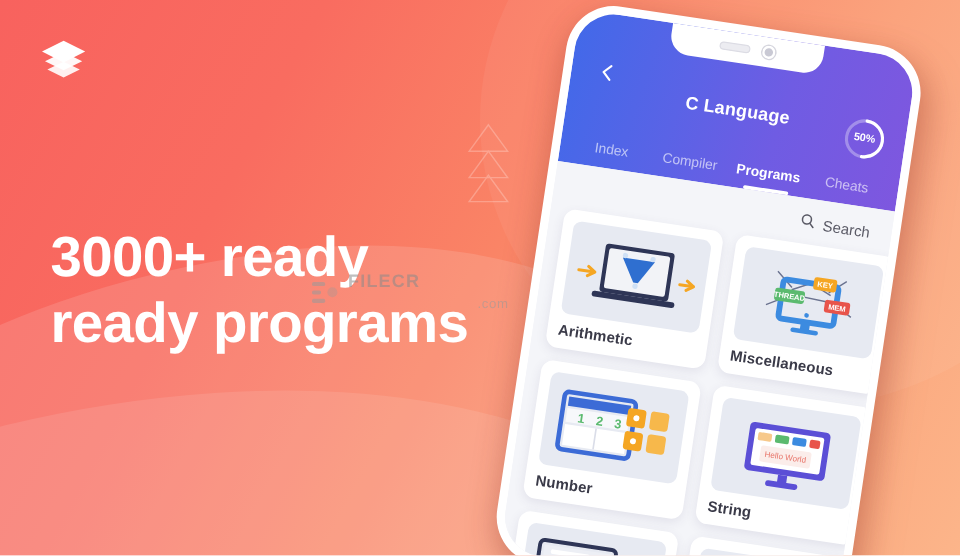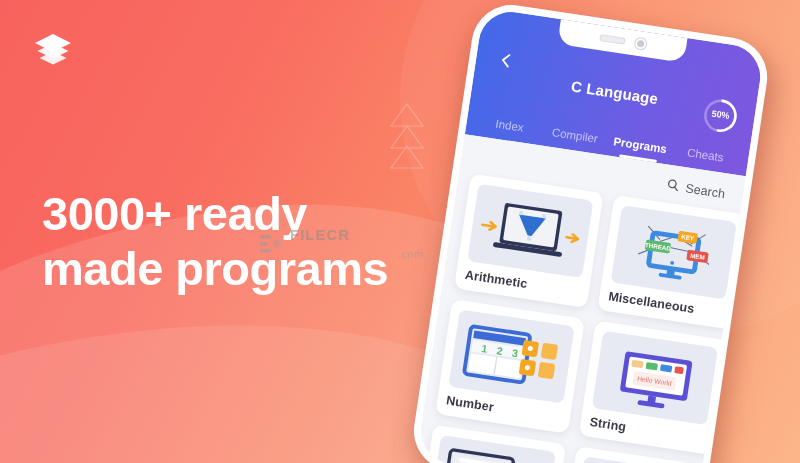--- a/index.html
+++ b/index.html
@@ -182,21 +182,21 @@
       <g fill="none" stroke="#ffffff" stroke-width="1.2" opacity=".65">
         <path d="M29 4 L45 26 L13 26 Z"></path>
         <path d="M29 26 L45 48 L13 48 Z"></path>
         <path d="M29 46 L45 68 L13 68 Z"></path>
       </g>
     </svg>
   </div>
 
   <div class="headline">
     <span>3000+ ready</span>
-    <span class="l2">made programs</span>
+    <span class="l2">ready programs</span>
   </div>
 
   <div class="watermark">
     <div class="wm-mark">
       <svg viewBox="0 0 26 26" width="26" height="26">
         <g fill="#9a9a9a">
           <rect x="2" y="3" width="11" height="3.4" rx="1.4"></rect>
           <rect x="2" y="10" width="7.5" height="3.4" rx="1.4"></rect>
           <rect x="2" y="17" width="11" height="3.4" rx="1.4"></rect>
           <circle cx="19" cy="11.5" r="4.2" opacity=".6"></circle>

